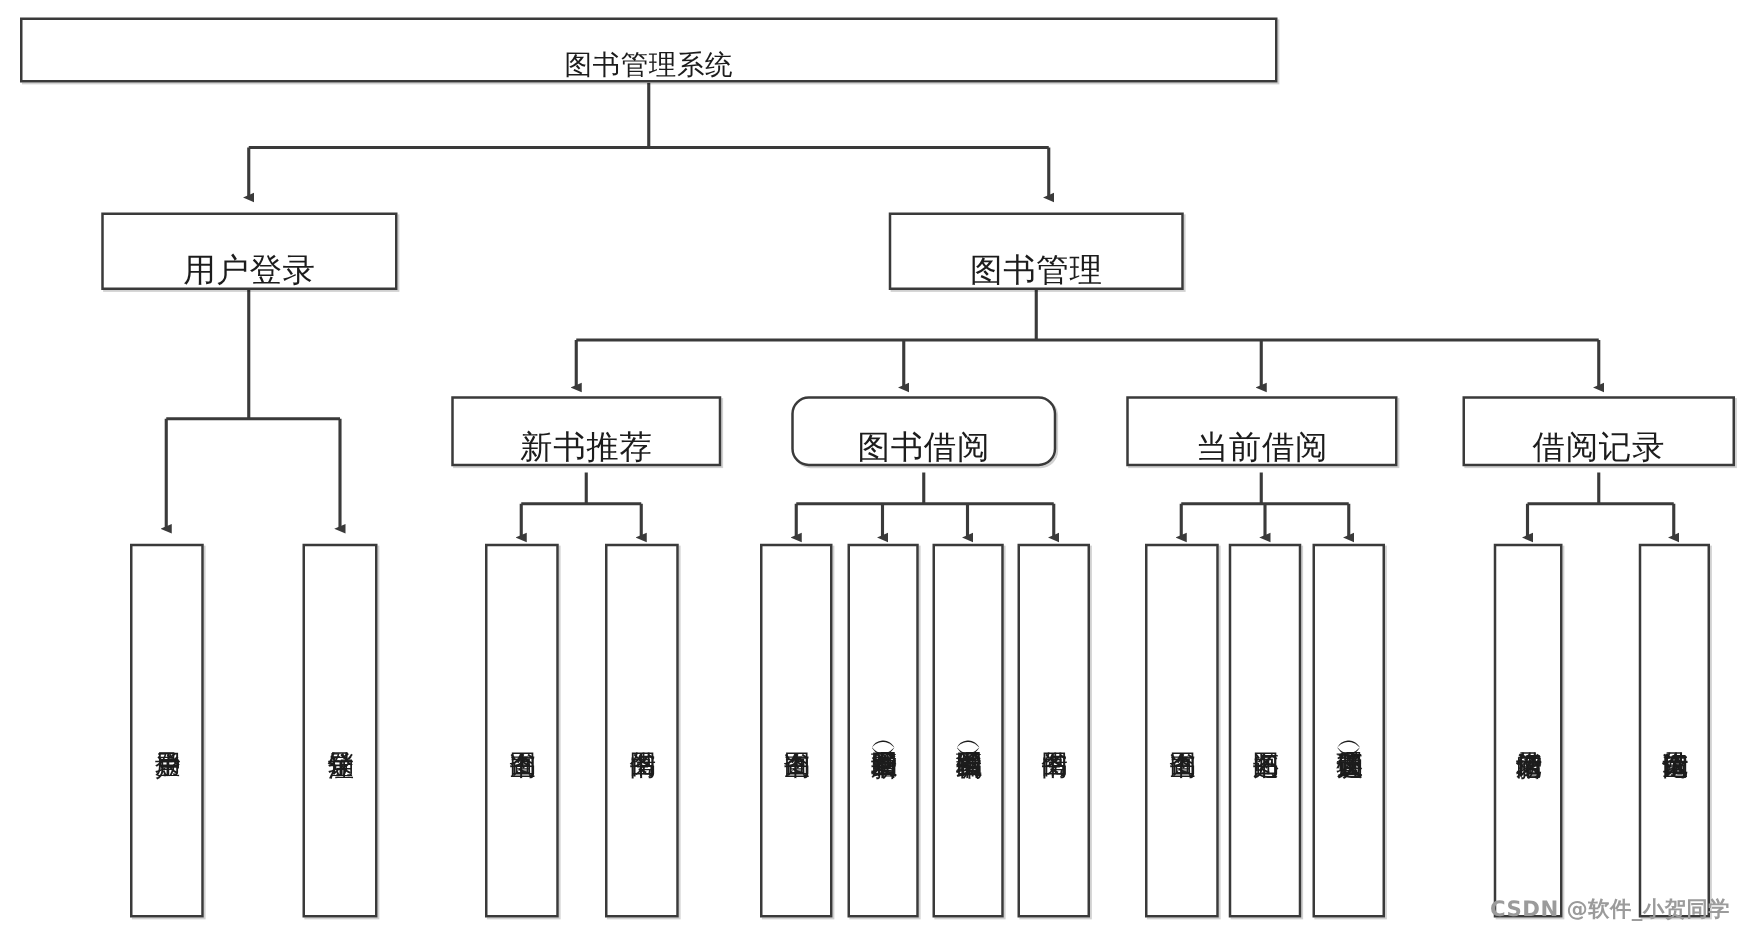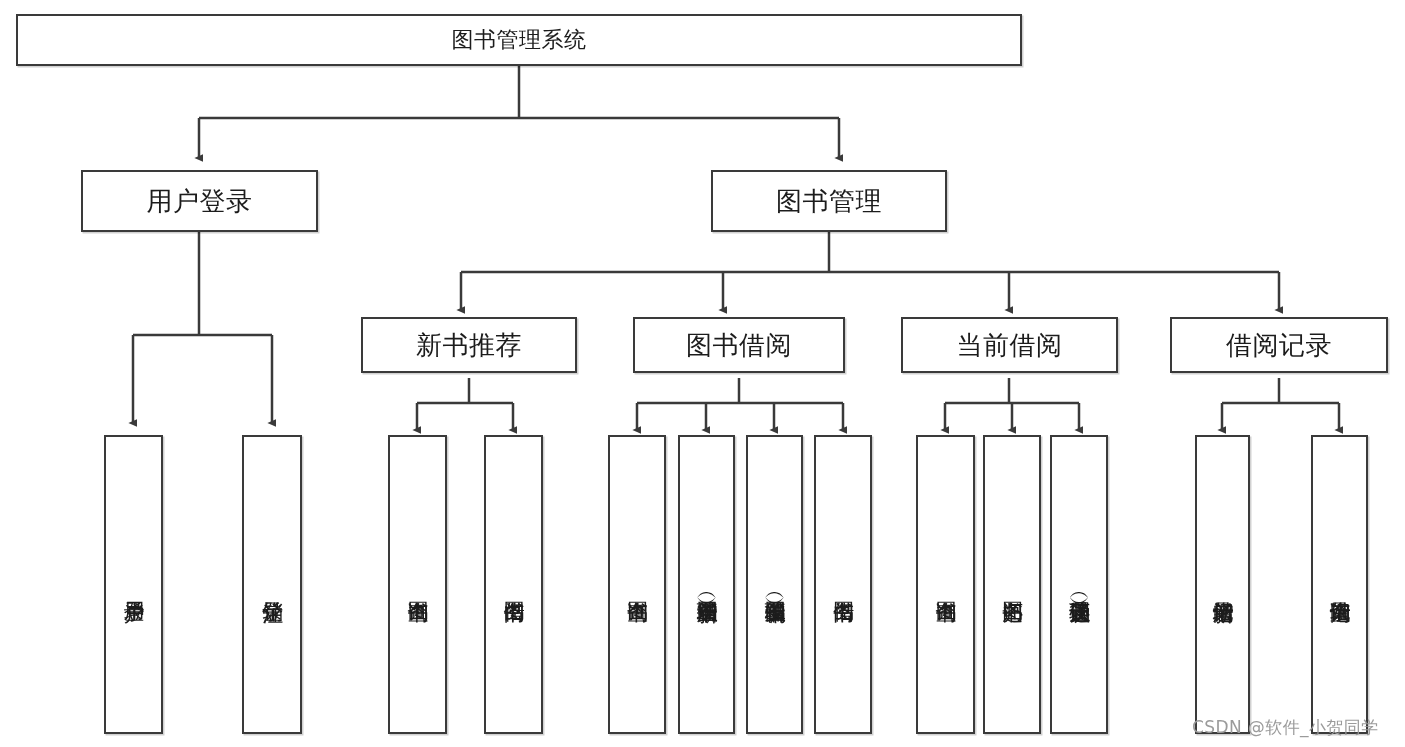--- a/index.html
+++ b/index.html
@@ -25,21 +25,21 @@
     top: 0;
     width: 1405px;
     height: 747px;
   }
   .node-box {
     position: absolute;
     box-sizing: border-box;
     border: 2.5px solid #3a3a3a;
     background: #ffffff;
     display: flex;
-    align-items: center;
+    align-items: flex-end;
     justify-content: center;
     box-shadow: 1.5px 1.5px 0 rgba(0,0,0,0.18);
   }
   .node-label-h {
     font-size: 26px;
     color: #1c1c1c;
     line-height: 1;
     letter-spacing: 0.5px;
     white-space: nowrap;
   }
@@ -145,21 +145,21 @@
   </div>
 
   <div class="node-box" style="left:361px; top:317px; width:216px; height:56px;">
     <span class="node-label-h">新书推荐</span>
   </div>
 
   <div class="node-box" style="left:711px; top:170px; width:236px; height:62px;">
     <span class="node-label-h">图书管理</span>
   </div>
 
-  <div class="node-box" style="left:633px; top:317px; width:212px; height:56px;">
+  <div class="node-box" style="left:633px; top:317px; width:212px; height:56px;border-radius:14px;">
     <span class="node-label-h">图书借阅</span>
   </div>
 
   <div class="node-box" style="left:901px; top:317px; width:217px; height:56px;">
     <span class="node-label-h">当前借阅</span>
   </div>
 
   <div class="node-box" style="left:1170px; top:317px; width:218px; height:56px;">
     <span class="node-label-h">借阅记录</span>
   </div>
@@ -209,15 +209,15 @@
   </div>
 
   <div class="node-box leaf" style="left:1195px; top:435px; width:55px; height:299px;">
     <span class="node-label-v">新增借阅记录</span>
   </div>
 
   <div class="node-box leaf" style="left:1311px; top:435px; width:57px; height:299px;">
     <span class="node-label-v">查询借阅记录</span>
   </div>
 
-  <div class="watermark" style="left:1192px; top:716px;">CSDN @软件_小贺同学</div>
+  <div class="watermark" style="left:1192px; top:716px;font-weight:bold;">CSDN @软件_小贺同学</div>
 
 </div>
 
 </body></html>

